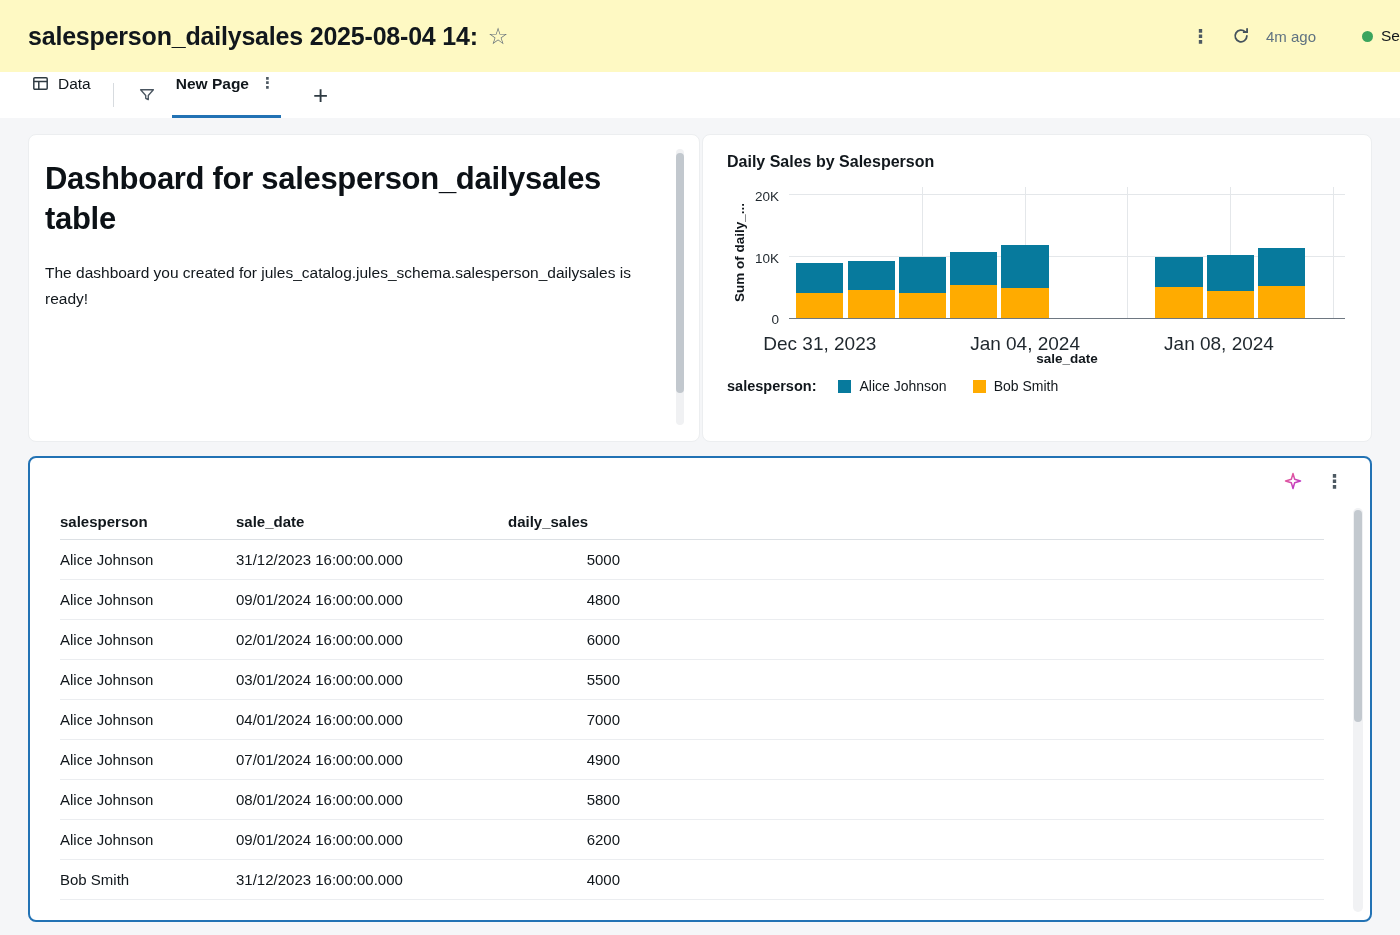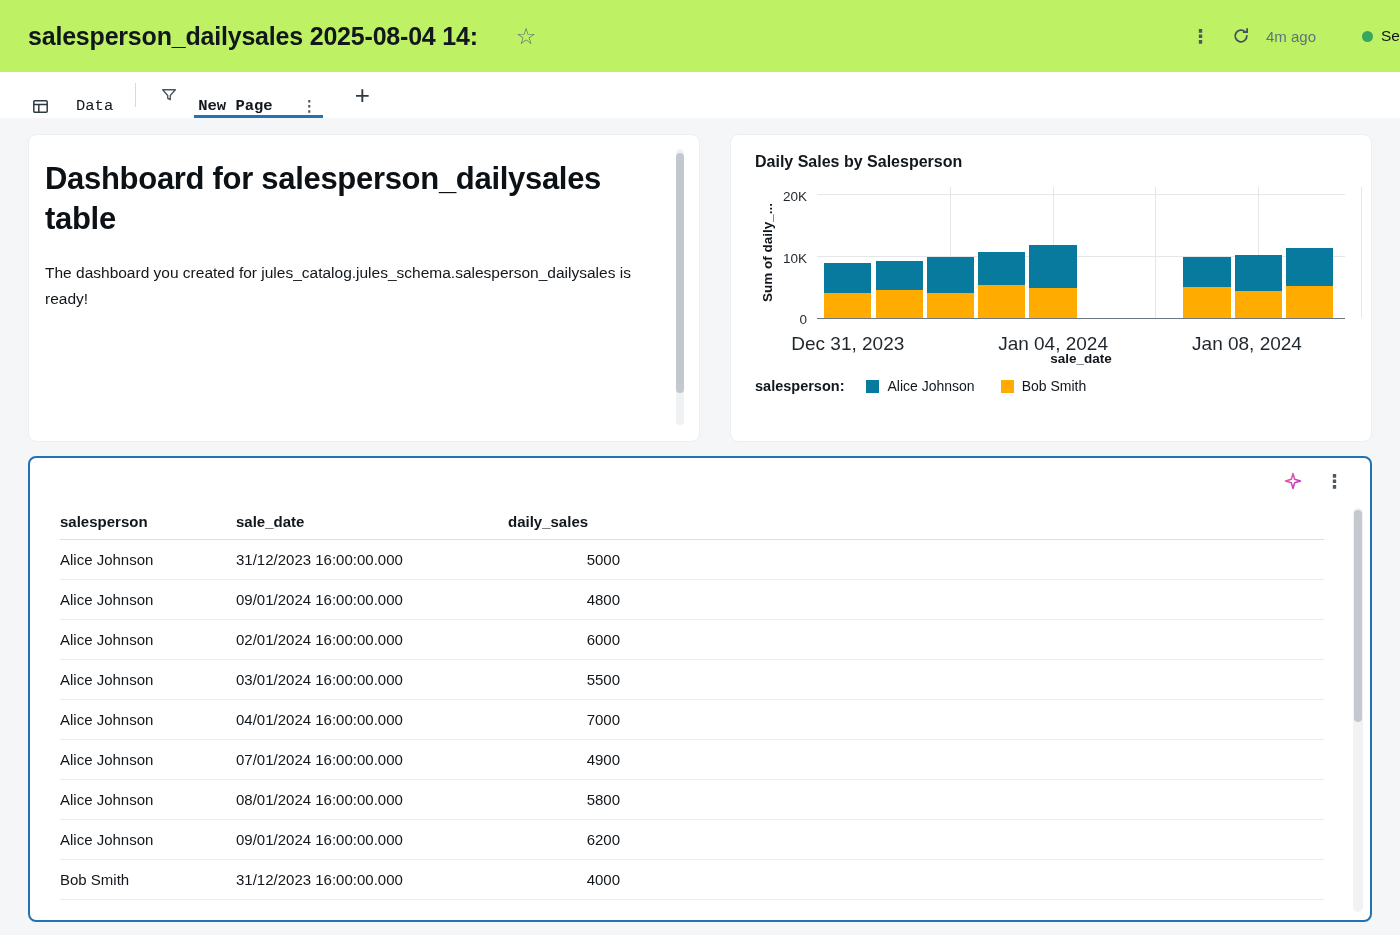--- a/index.html
+++ b/index.html
@@ -5,45 +5,45 @@
   * { box-sizing: border-box; margin: 0; padding: 0; }
   html,body { width:1400px; height:935px; overflow:hidden; }
   body {
     background:#ffffff;
     font-family:"Liberation Sans","DejaVu Sans",sans-serif;
     color:#11171C;
   }
   [data-interactable="true"] { cursor:pointer; }
 
   
-  .header { height:72px; display:flex; align-items:center; padding:0 0 0 28px; background:#bef264;gap:28px; }
+  .header { height:72px; display:flex; align-items:center; padding:0 0 0 28px; background:#fef9c3; }
   .page-title { font-size:25px; font-weight:700; white-space:nowrap; letter-spacing:-0.2px; }
   .star { font-size:23px; color:#5F6B76; margin-left:10px; line-height:1; }
   .header-right { margin-left:auto; display:flex; align-items:center; gap:16px; white-space:nowrap; }
   .kebab { font-size:19px; color:#4D5962; padding:2px 6px; line-height:1; font-weight:700; }
   .refresh-btn { display:flex; align-items:center; }
   .ago { color:#5F7281; font-size:15px; }
   .status { display:flex; align-items:center; gap:8px; margin-left:30px; }
   .dot { width:11px; height:11px; border-radius:50%; background:#3BA45D; }
   .status-label { font-size:15.5px; color:#11171C; }
 
   
   .tabbar { height:46px; display:flex; align-items:stretch; padding:0 28px; background:#fff; }
-  .tab { display:flex; align-items:flex-end; gap:27px; font-size:15.5px; border-bottom:3px solid transparent; padding:3px 4px 0 4px;font-family:Liberation Mono, monospace; }
+  .tab { display:flex; align-items:flex-start; gap:9px; font-size:15.5px; border-bottom:3px solid transparent; padding:3px 4px 0 4px; }
   .tab.active { font-weight:700; border-bottom-color:#2272B4; }
   .tab .kebab { font-size:15px; padding:0 2px; }
   .vdiv { width:1px; background:#D7DBDF; margin:11px 18px; }
   .iconbtn { background:none; border:none; display:flex; align-items:center; padding:0 6px; margin-right:10px; }
   .plusbtn { background:none; border:none; font-size:26px; font-weight:300; color:#2E3A42; margin-left:24px; padding:0 8px; line-height:1; }
 
   
   .content { background:#F5F6F8; height:817px; padding:16px 28px 0 28px; }
   .widget { background:#fff; border-radius:8px; border:1px solid #ECEEF0; }
 
-  .row1 { display:flex; gap:30px; height:308px; }
+  .row1 { display:flex; gap:2px; height:308px; }
 
   
   .text-widget { width:672px; position:relative; padding:24px 36px 0 16px; overflow:hidden; }
   .tw-heading { font-size:31px; font-weight:800; line-height:1.28; color:#0C1116; width:578px; letter-spacing:-0.3px; }
   .tw-p { font-size:15.5px; line-height:1.68; margin-top:22px; width:600px; color:#11171C; }
   .tw-scroll { position:absolute; right:15px; top:14px; bottom:16px; width:8px; background:#F0F1F3; border-radius:4px; }
   .tw-thumb { position:absolute; top:4px; left:0; width:8px; height:87%; background:#C2C8CE; border-radius:4px; }
 
   
   .chart-widget { flex:1; position:relative; padding:18px 24px 0 24px; }

